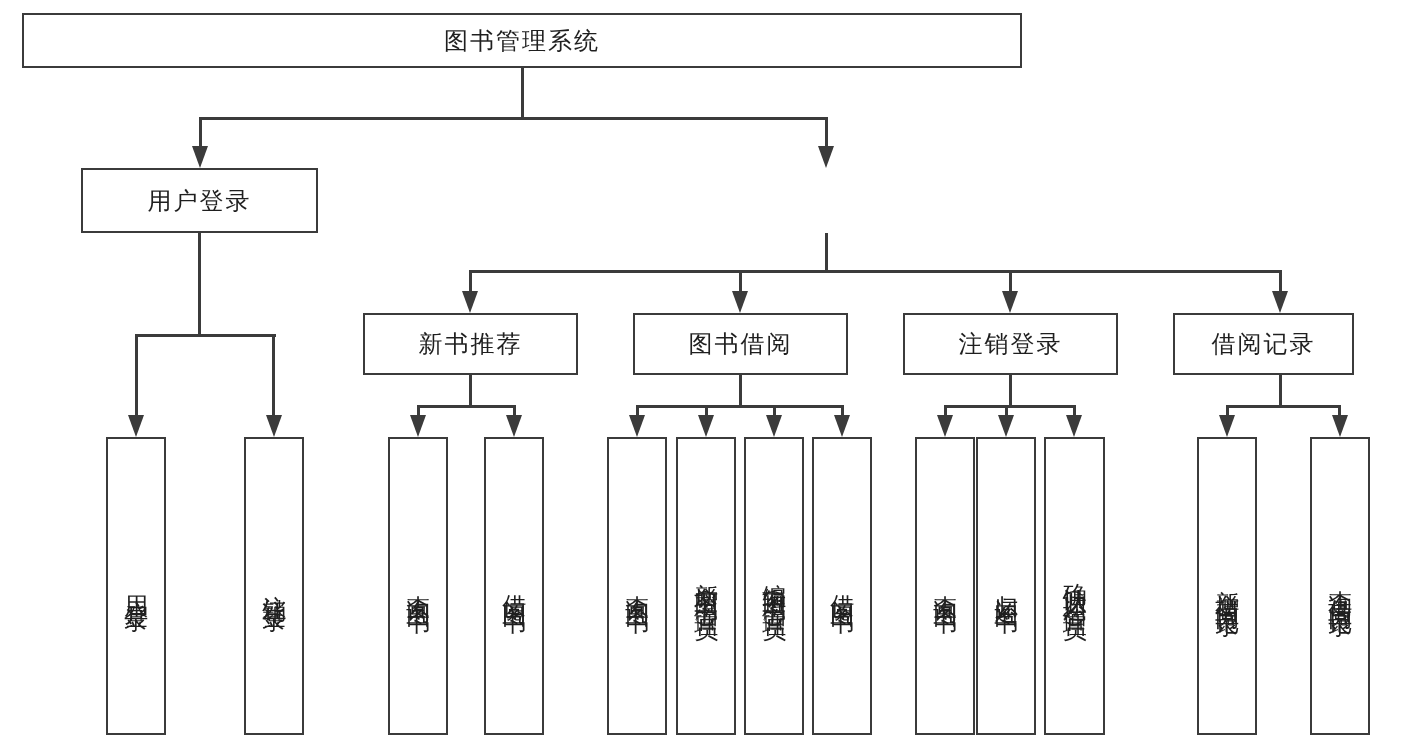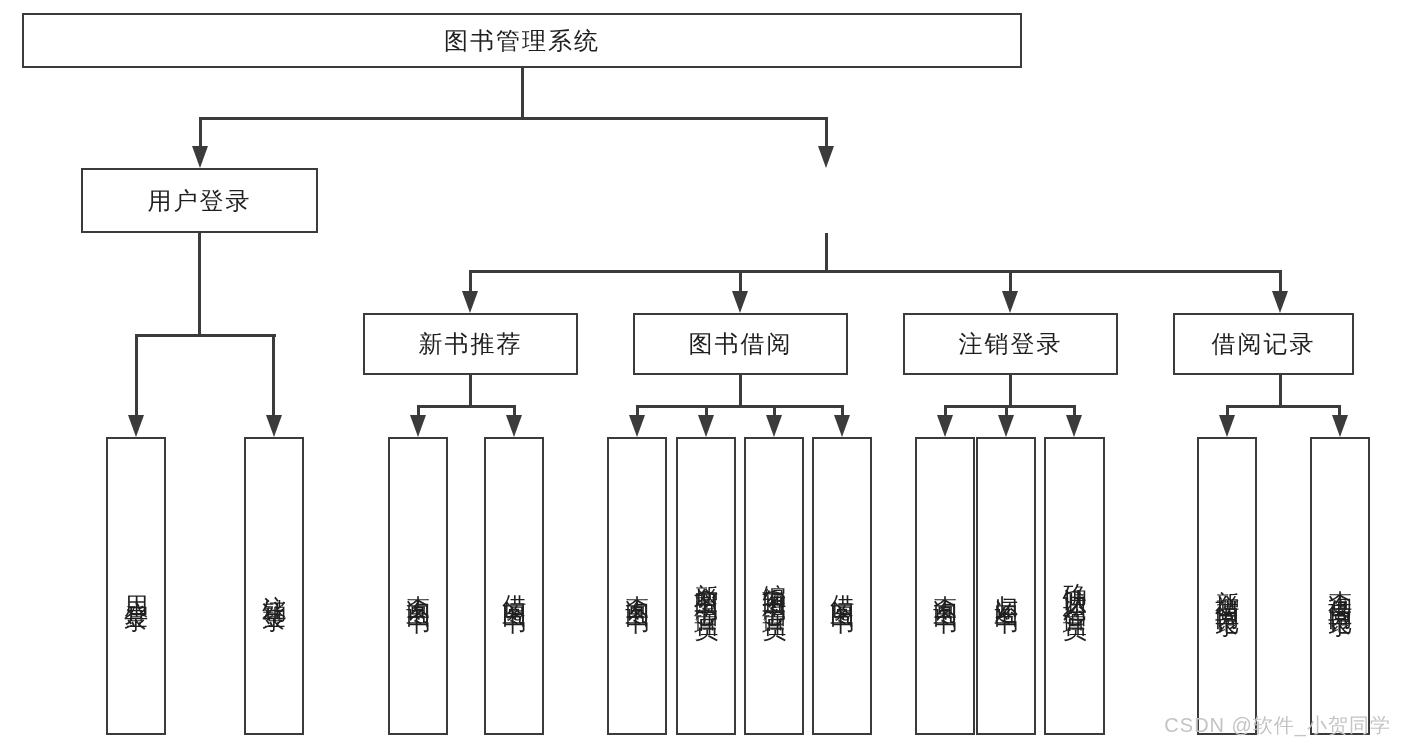--- a/index.html
+++ b/index.html
@@ -174,15 +174,14 @@
   <div class="arrow" style="left:998px; top:415px;"></div>
   <div class="arrow" style="left:1066px; top:415px;"></div>
 
   <div class="vline" style="left:1279px; top:375px; height:33px;"></div>
   <div class="hline" style="left:1226px; top:405px; width:115px;"></div>
   <div class="vline" style="left:1226px; top:405px; height:13px;"></div>
   <div class="vline" style="left:1338px; top:405px; height:13px;"></div>
   <div class="arrow" style="left:1219px; top:415px;"></div>
   <div class="arrow" style="left:1332px; top:415px;"></div>
 
-  <div class="watermark">CSDN @软件_小贺同学</div>
 
 </div>
 
 </body></html>

